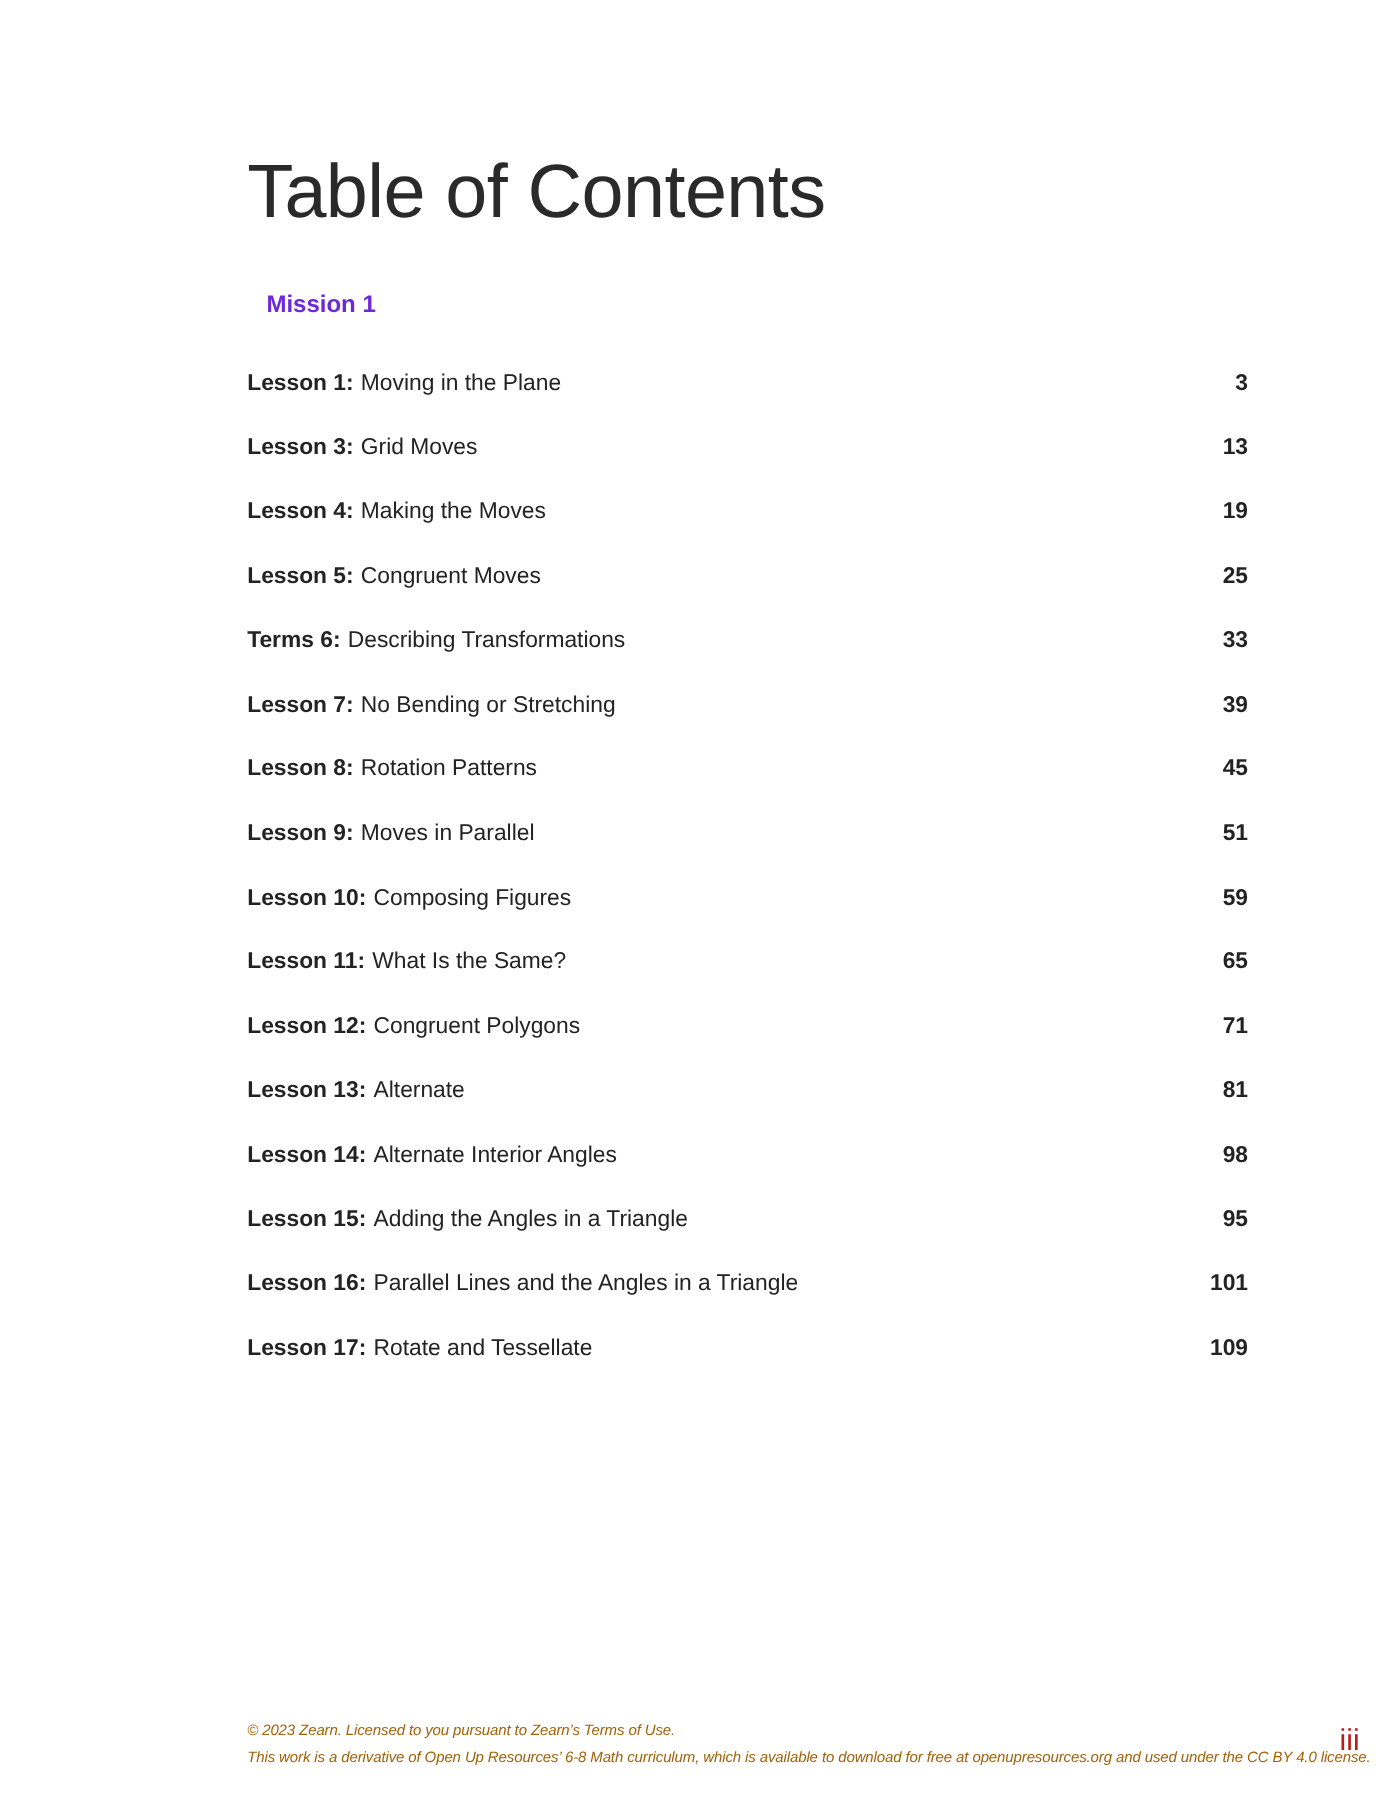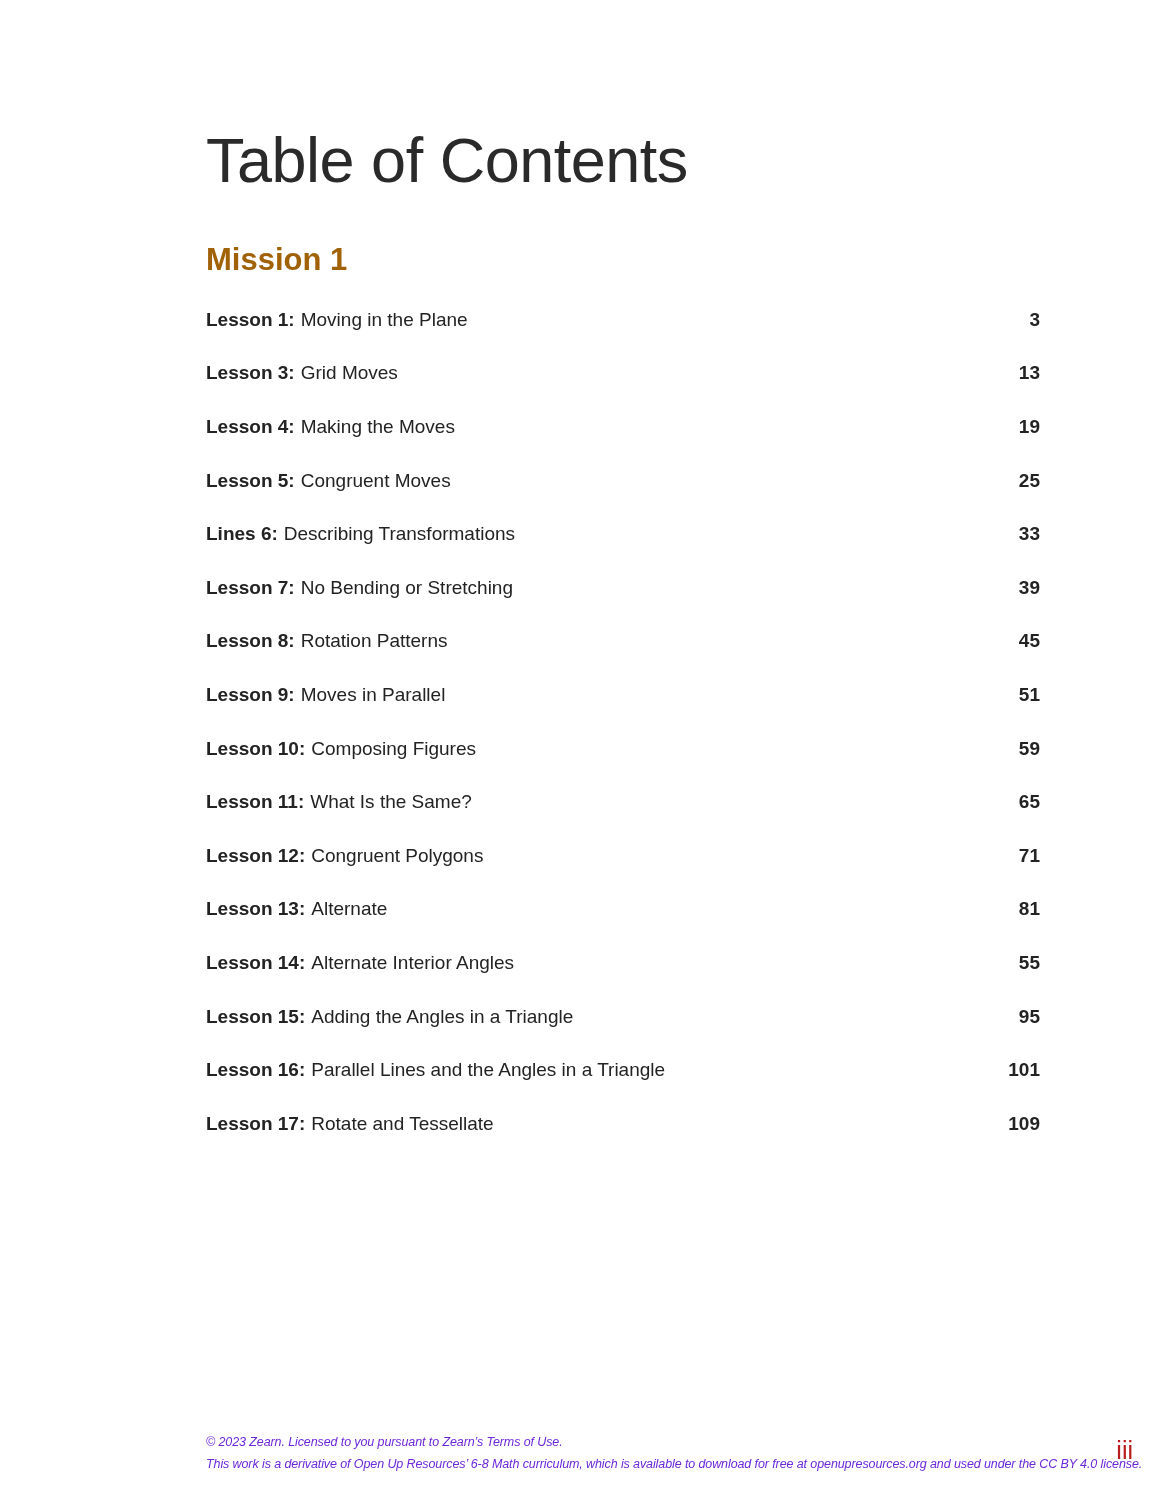--- a/index.html
+++ b/index.html
@@ -22,27 +22,27 @@
     margin: 0;
     font-size: 63px;
     line-height: 1.05;
     font-weight: 400;
     color: #2a2a2a;
     letter-spacing: -0.5px;
     white-space: nowrap;
   }
   .section-heading {
     position: absolute;
-    left: 206px;
+    left: 222px;
     top: 243px;
     margin: 0;
-    font-size: 31px;
+    font-size: 20px;
     line-height: 1.1;
     font-weight: 700;
-    color: #a16207;
+    color: #6d28d9;
     white-space: nowrap;
   }
   .toc-list {
     position: absolute;
     left: 206px;
     top: 293px;
     width: 834px;
   }
   .toc-row {
     height: 53.6px;
@@ -65,21 +65,21 @@
   }
   .toc-page {
     font-weight: 700;
     text-align: right;
     white-space: nowrap;
   }
   .page-footer-lines {
     position: absolute;
     left: 206px;
     top: 1431px;
-    color: #6d28d9;
+    color: #a16207;
     font-size: 12.5px;
     font-style: italic;
     letter-spacing: -0.1px;
     line-height: 22px;
   }
   .page-footer-lines p {
     margin: 0;
     white-space: nowrap;
   }
   .folio {
@@ -122,21 +122,21 @@
     <div class="toc-page">19</div>
   </div>
       <div class="toc-row">
     <div class="toc-entry-text">
       <span class="toc-label">Lesson 5:</span><span class="toc-title">Congruent Moves</span>
     </div>
     <div class="toc-page">25</div>
   </div>
       <div class="toc-row">
     <div class="toc-entry-text">
-      <span class="toc-label">Lines 6:</span><span class="toc-title">Describing Transformations</span>
+      <span class="toc-label">Terms 6:</span><span class="toc-title">Describing Transformations</span>
     </div>
     <div class="toc-page">33</div>
   </div>
       <div class="toc-row">
     <div class="toc-entry-text">
       <span class="toc-label">Lesson 7:</span><span class="toc-title">No Bending or Stretching</span>
     </div>
     <div class="toc-page">39</div>
   </div>
       <div class="toc-row">
@@ -172,21 +172,21 @@
       <div class="toc-row">
     <div class="toc-entry-text">
       <span class="toc-label">Lesson 13:</span><span class="toc-title">Alternate</span>
     </div>
     <div class="toc-page">81</div>
   </div>
       <div class="toc-row">
     <div class="toc-entry-text">
       <span class="toc-label">Lesson 14:</span><span class="toc-title">Alternate Interior Angles</span>
     </div>
-    <div class="toc-page">55</div>
+    <div class="toc-page">98</div>
   </div>
       <div class="toc-row">
     <div class="toc-entry-text">
       <span class="toc-label">Lesson 15:</span><span class="toc-title">Adding the Angles in a Triangle</span>
     </div>
     <div class="toc-page">95</div>
   </div>
       <div class="toc-row">
     <div class="toc-entry-text">
       <span class="toc-label">Lesson 16:</span><span class="toc-title">Parallel Lines and the Angles in a Triangle</span>

